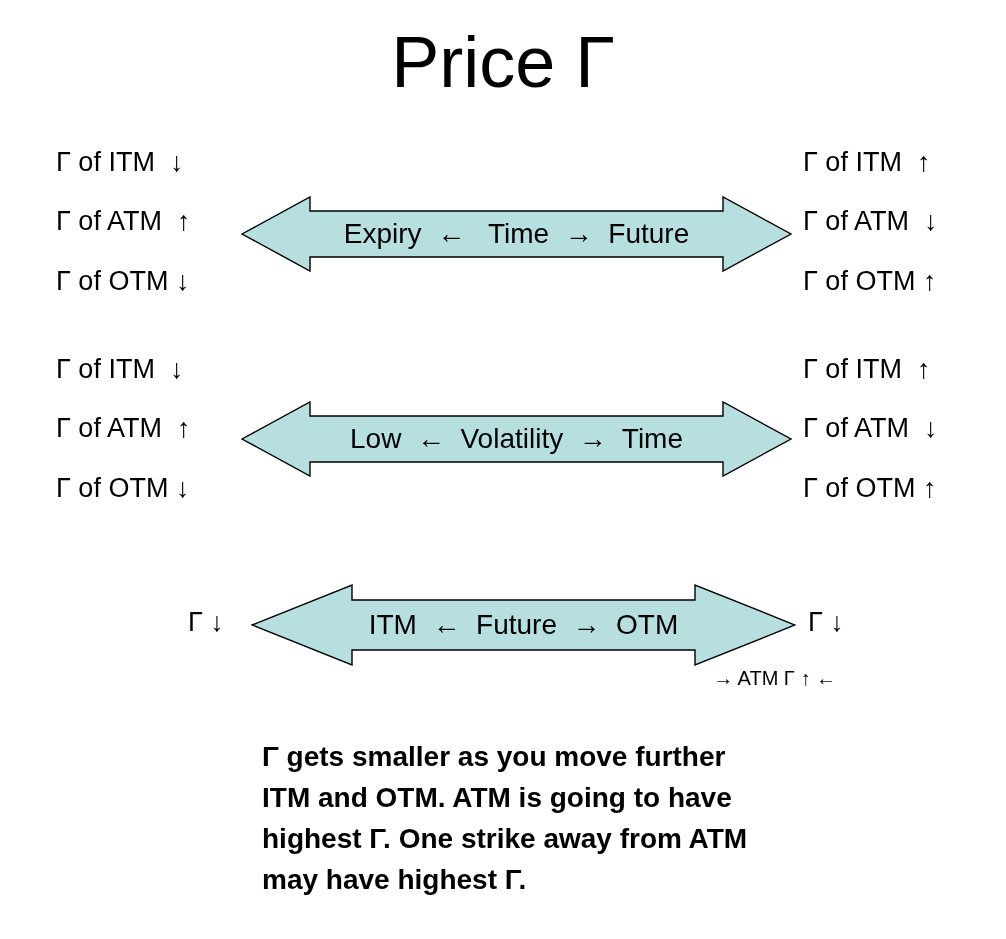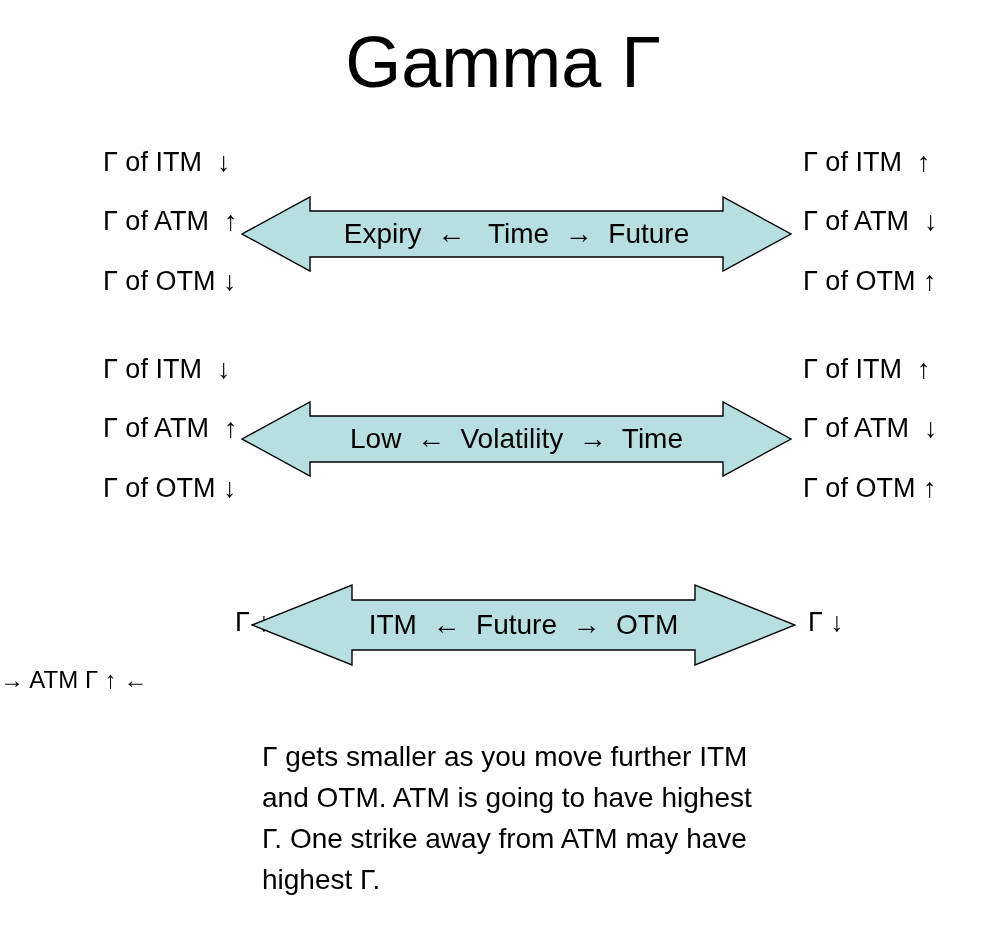--- a/index.html
+++ b/index.html
@@ -40,21 +40,20 @@
   .abs {
     position: absolute;
     white-space: pre;
     font-size: 27px;
     line-height: 1.0;
   }
 
   
   .lbl-left {
     text-align: left;
-    margin-left: 47px;
   }
   .lbl-right {
     text-align: center;
   }
 
   
   .arrow-wrap {
     position: absolute;
   }
   .arrow-wrap svg {
@@ -84,28 +83,29 @@
   
   .para {
     position: absolute;
     left: 262px;
     top: 736px;
     width: 500px;
     font-size: 28px;
     line-height: 41px;
     white-space: pre-wrap;
     text-align: left;
+    font-weight: bold;
   }
 </style>
 </head>
 <body style="background: rgb(255, 255, 255); color: rgb(0, 0, 0);">
 
 <div class="slide">
 
-  <div class="title">Gamma Γ</div>
+  <div class="title">Price Γ</div>
 
   <div>
 
     <div class="abs lbl-left" style="left:56px; top:149px;">Γ of ITM  ↓</div>
     <div class="abs lbl-left" style="left:56px; top:208px;">Γ of ATM  ↑</div>
     <div class="abs lbl-left" style="left:56px; top:268px;">Γ of OTM ↓</div>
 
     <div class="arrow-wrap" style="left:241px; top:194px; width:551px; height:80px;">
       <svg width="551" height="80" viewBox="0 0 551 80">
         <polygon class="arrow-poly" points="1,40 69,3 69,17 482,17 482,3 550,40 482,77 482,63 69,63 69,77" fill="#b7dfe0" stroke="#000000"></polygon>
@@ -142,18 +142,18 @@
 
     <div class="arrow-wrap" style="left:251px; top:582px; width:545px; height:86px;">
       <svg width="545" height="86" viewBox="0 0 545 86">
         <polygon class="arrow-poly" points="1,43 101,3 101,18 444,18 444,3 544,43 444,83 444,68 101,68 101,83" fill="#b7dfe0" stroke="#000000"></polygon>
       </svg>
       <div class="arrow-text">ITM  ←  Future  →  OTM</div>
     </div>
 
     <div class="abs lbl-right" style="left:808px; top:609px;">Γ ↓</div>
 
-    <div class="abs" style="left:0px; top:668px; width:836px; text-align:left; font-size:24px;">→ ATM Γ ↑ ←</div>
+    <div class="abs" style="left:0px; top:668px; width:836px; text-align:right; font-size:20px;">→ ATM Γ ↑ ←</div>
   </div>
 
   <div class="para">Γ gets smaller as you move further ITM and OTM. ATM is going to have highest Γ. One strike away from ATM may have highest Γ.</div>
 
 </div>
 
 </body></html>

